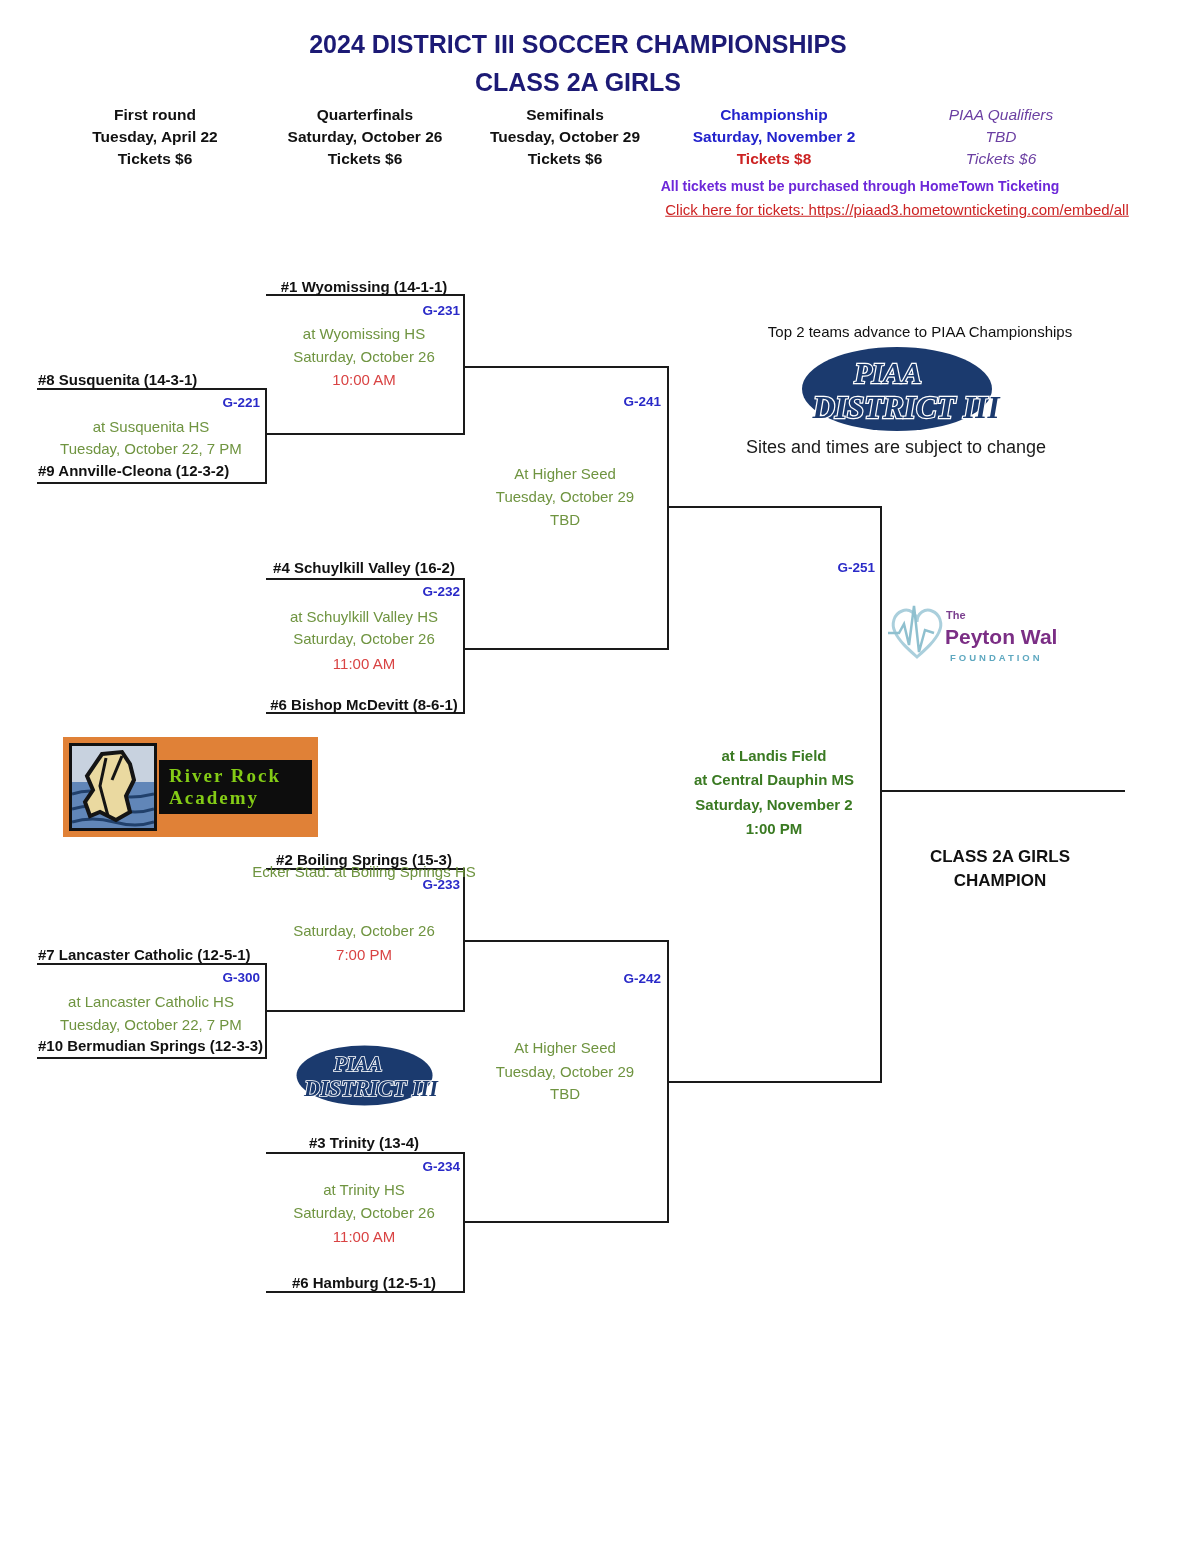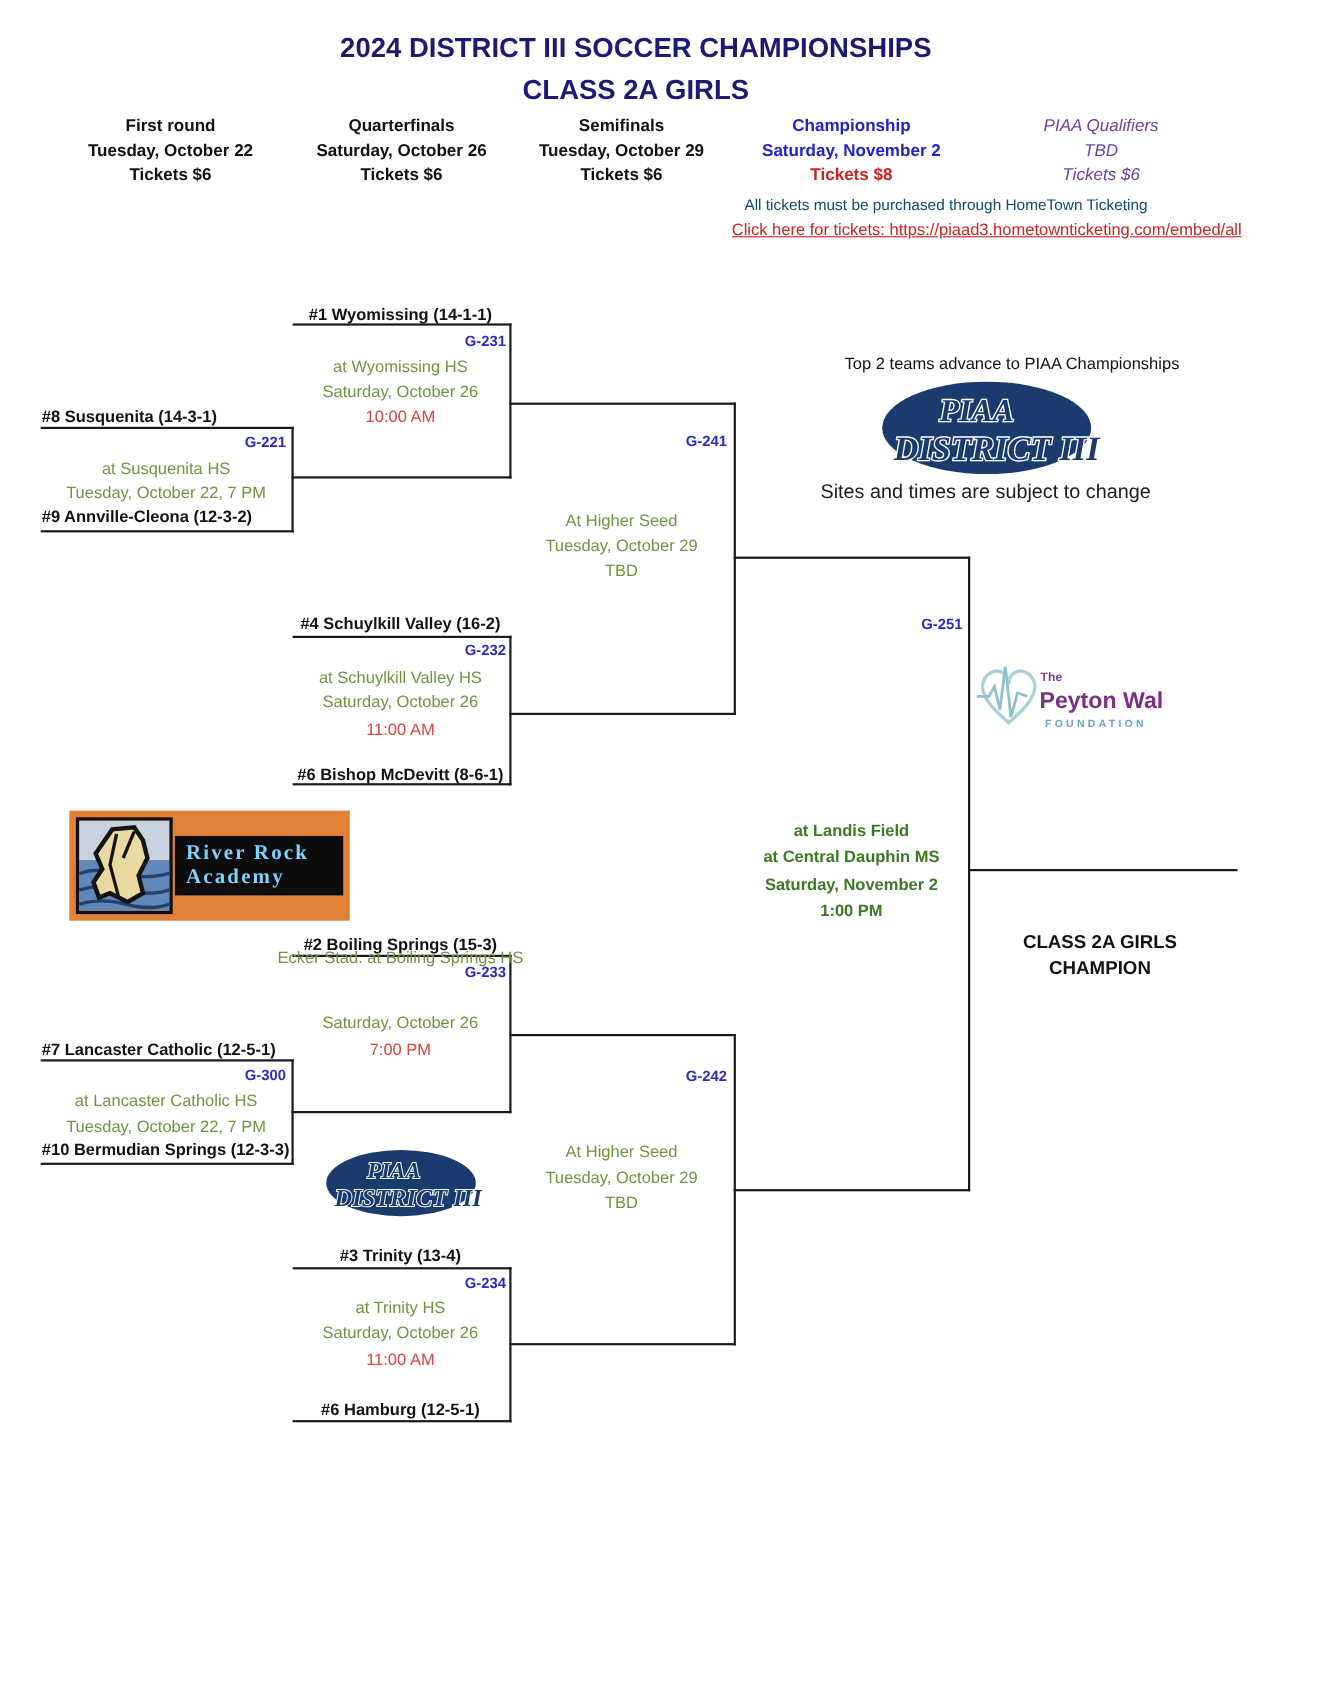--- a/index.html
+++ b/index.html
@@ -8,51 +8,51 @@
   .t{position:absolute;white-space:nowrap;line-height:1.1;}
   .c{transform:translate(-50%,-50%);}
   .l{transform:translateY(-50%);}
   .r{transform:translateY(-50%);}
   .navy{color:#1c1a75;}
   .title{font-size:25px;font-weight:bold;}
   .colhead{font-size:15.5px;font-weight:bold;color:#111111;}
   .blue{color:#2222cc;}
   .redbold{color:#cc2222;font-weight:bold;}
   .purple{color:#6b3fa2;font-style:italic;font-weight:normal;}
-  .note{font-size:14px;font-weight:normal;color:#0c4a6e;}
+  .note{font-size:14px;font-weight:bold;color:#6d28d9;}
   .linktxt{font-size:15px;color:#cc2222;text-decoration:underline;}
   .team{font-size:15px;font-weight:bold;color:#111111;}
   .gid{font-size:13.5px;font-weight:bold;color:#2a2ac8;}
   .ven{font-size:15px;color:#6f9440;}
   .tm{font-size:15px;color:#d94343;}
   .fin{font-size:15px;font-weight:bold;color:#3a7a22;}
   .adv{font-size:15px;font-weight:normal;color:#111111;}
   .sites{font-size:18px;color:#1a1a1a;}
   .champlbl{font-size:17px;font-weight:bold;color:#111111;text-align:center;}
   .hl,.vl{position:absolute;background:#1a1a1a;}
   .hl{height:2px;}
   .vl{width:2px;}
   .rr-frame{position:absolute;left:63px;top:737px;width:255px;height:100px;background:#e08137;
             box-sizing:border-box;padding:6px;display:flex;}
   .rr-left{width:88px;height:88px;border:3px solid #111;box-sizing:border-box;flex:none;}
   .rr-right{flex:1;display:flex;flex-direction:column;justify-content:center;margin-left:2px;}
   .rr-black{background:#0d0d0d;padding:5px 0 6px 10px;}
-  .rr-text{font-family:"Liberation Serif", serif;font-weight:bold;color:#7dd3fc;
+  .rr-text{font-family:"Liberation Serif", serif;font-weight:bold;color:#84cc16;
            font-size:19px;letter-spacing:2px;line-height:1.15;}
 </style>
 </head>
 <body>
 
 <div class="page">
 
   <div class="t c title navy" style="left:578px;top:45px;">2024 DISTRICT III SOCCER CHAMPIONSHIPS</div>
   <div class="t c title navy" style="left:578px;top:83px;">CLASS 2A GIRLS</div>
 
   <div class="t c colhead" style="left:155px;top:115px;">First round</div>
-  <div class="t c colhead" style="left:155px;top:137px;">Tuesday, October 22</div>
+  <div class="t c colhead" style="left:155px;top:137px;">Tuesday, April 22</div>
   <div class="t c colhead" style="left:155px;top:159px;">Tickets $6</div>
 
   <div class="t c colhead" style="left:365px;top:115px;">Quarterfinals</div>
   <div class="t c colhead" style="left:365px;top:137px;">Saturday, October 26</div>
   <div class="t c colhead" style="left:365px;top:159px;">Tickets $6</div>
 
   <div class="t c colhead" style="left:565px;top:115px;">Semifinals</div>
   <div class="t c colhead" style="left:565px;top:137px;">Tuesday, October 29</div>
   <div class="t c colhead" style="left:565px;top:159px;">Tickets $6</div>
 

